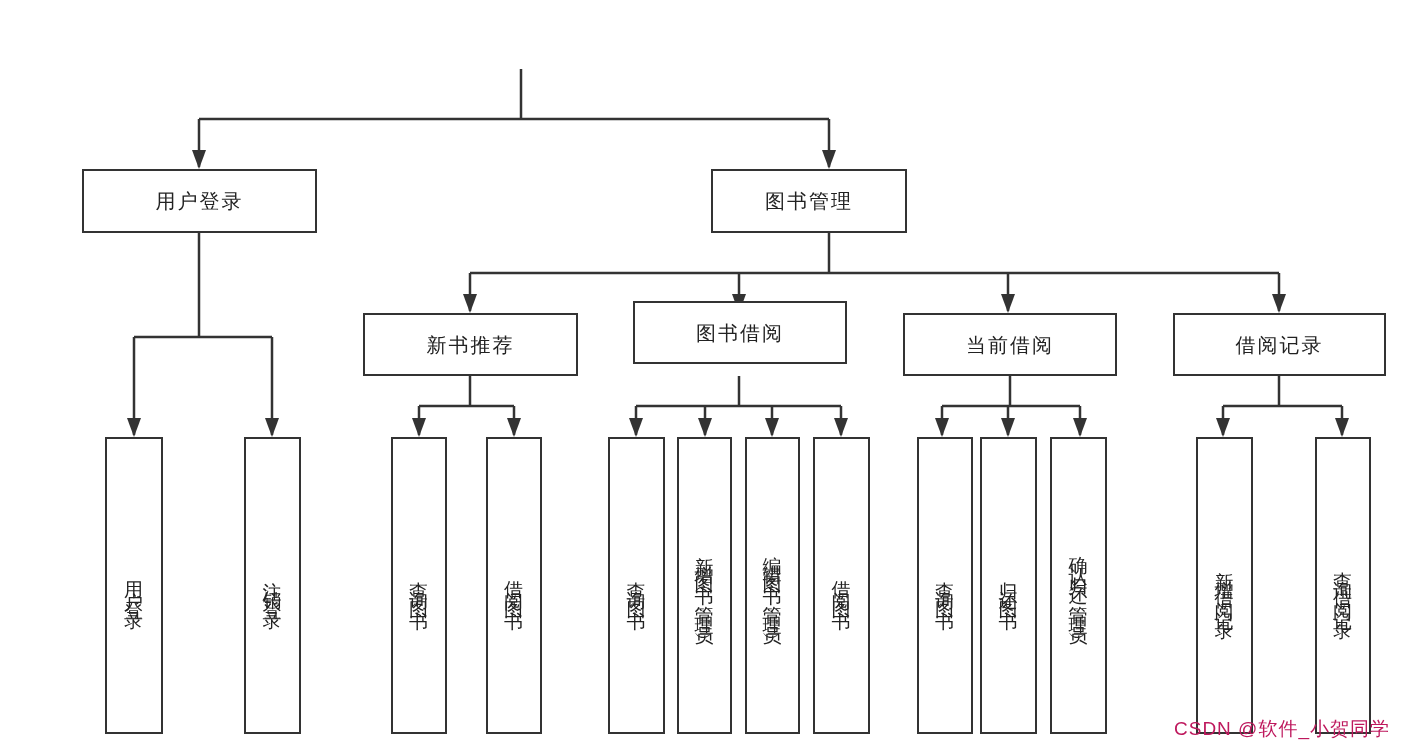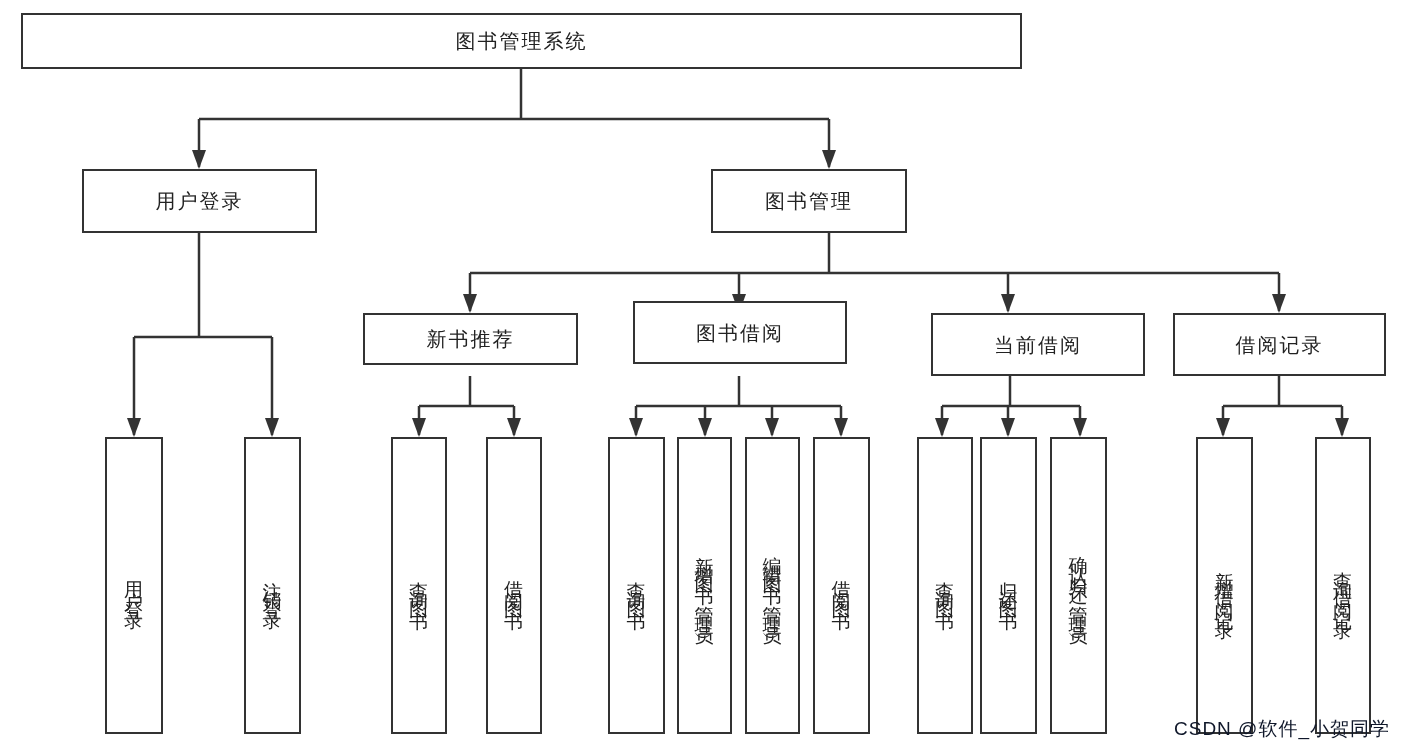--- a/index.html
+++ b/index.html
@@ -30,21 +30,21 @@
     text-orientation:mixed;
     font-size:19px;
     letter-spacing:10px;
     line-height:1;
     top:437px;height:297px;
   }
   .watermark{
     position:absolute;
     left:1174px;top:716px;
     font-size:19px;
-    color:#0f172a;
+    color:#be185d;
     letter-spacing:1px;
     white-space:nowrap;
     z-index:3;
     text-align:right;
   }
 </style>
 </head>
 <body>
 
 <div class="stage">
@@ -108,28 +108,27 @@
       <polygon points="765,418 779,418 772,437"></polygon>
       <polygon points="834,418 848,418 841,437"></polygon>
       <polygon points="935,418 949,418 942,437"></polygon>
       <polygon points="1001,418 1015,418 1008,437"></polygon>
       <polygon points="1073,418 1087,418 1080,437"></polygon>
       <polygon points="1216,418 1230,418 1223,437"></polygon>
       <polygon points="1335,418 1349,418 1342,437"></polygon>
     </g>
   </svg>
 
-  <div class="box h" style="left:21px;top:13px;width:1001px;height:56px;">图书管理系统</div>
 
   <div class="box h" style="left:82px;top:169px;width:235px;height:64px;">用户登录</div>
   <div class="box h" style="left:711px;top:169px;width:196px;height:64px;">图书管理</div>
 
-  <div class="box h" style="left:363px;top:313px;width:215px;height:52px;">新书推荐</div>
+  <div class="box h" style="left:363px;top:313px;width:215px;height:63px;">新书推荐</div>
   <div class="box h" style="left:633px;top:301px;width:214px;height:63px;">图书借阅</div>
-  <div class="box h" style="left:903px;top:313px;width:214px;height:63px;margin-left:28px;">当前借阅</div>
+  <div class="box h" style="left:903px;top:313px;width:214px;height:63px;">当前借阅</div>
   <div class="box h" style="left:1173px;top:313px;width:213px;height:63px;">借阅记录</div>
 
   <div class="box v" style="left:105px;width:58px;">用户登录</div>
   <div class="box v" style="left:244px;width:57px;">注销登录</div>
   <div class="box v" style="left:391px;width:56px;">查询图书</div>
   <div class="box v" style="left:486px;width:56px;">借阅图书</div>
   <div class="box v" style="left:608px;width:57px;">查询图书</div>
   <div class="box v" style="left:677px;width:55px;">新增图书（管理员）</div>
   <div class="box v" style="left:745px;width:55px;">编辑图书（管理员）</div>
   <div class="box v" style="left:813px;width:57px;">借阅图书</div>

